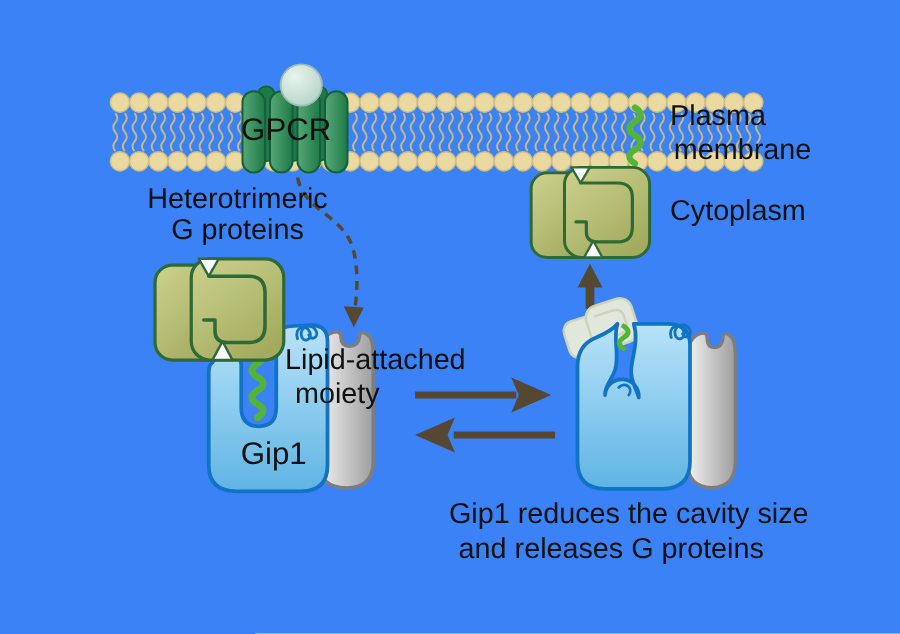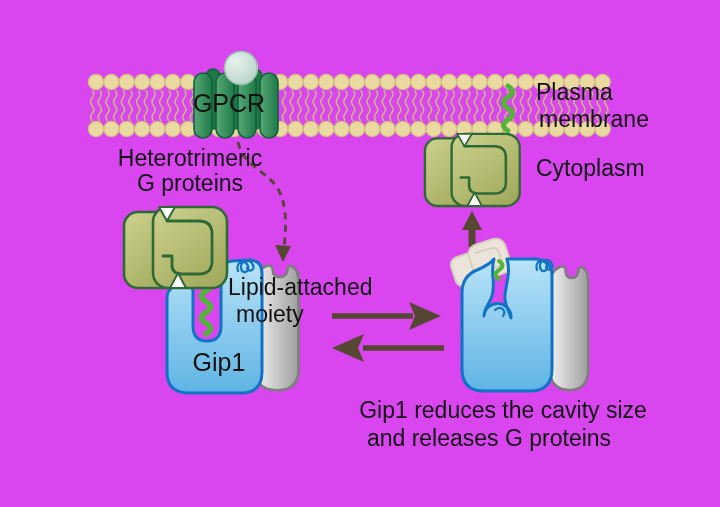--- a/index.html
+++ b/index.html
@@ -1,20 +1,20 @@
 <!DOCTYPE html>
 <html><head>
 <meta charset="utf-8">
 <style>
   html, body { margin: 0; padding: 0; background: #ffffff; }
   .figure-wrap {
     position: relative;
     width: 720px;
     height: 507px;
-    background: #d946ef;
+    background: #3b82f6;
     overflow: hidden;
     font-family: "Liberation Sans", "DejaVu Sans", sans-serif;
   }
   svg text {
     font-family: "Liberation Sans", "DejaVu Sans", sans-serif;
     fill: #111111;
   }
 </style>
 </head>
 <body>

